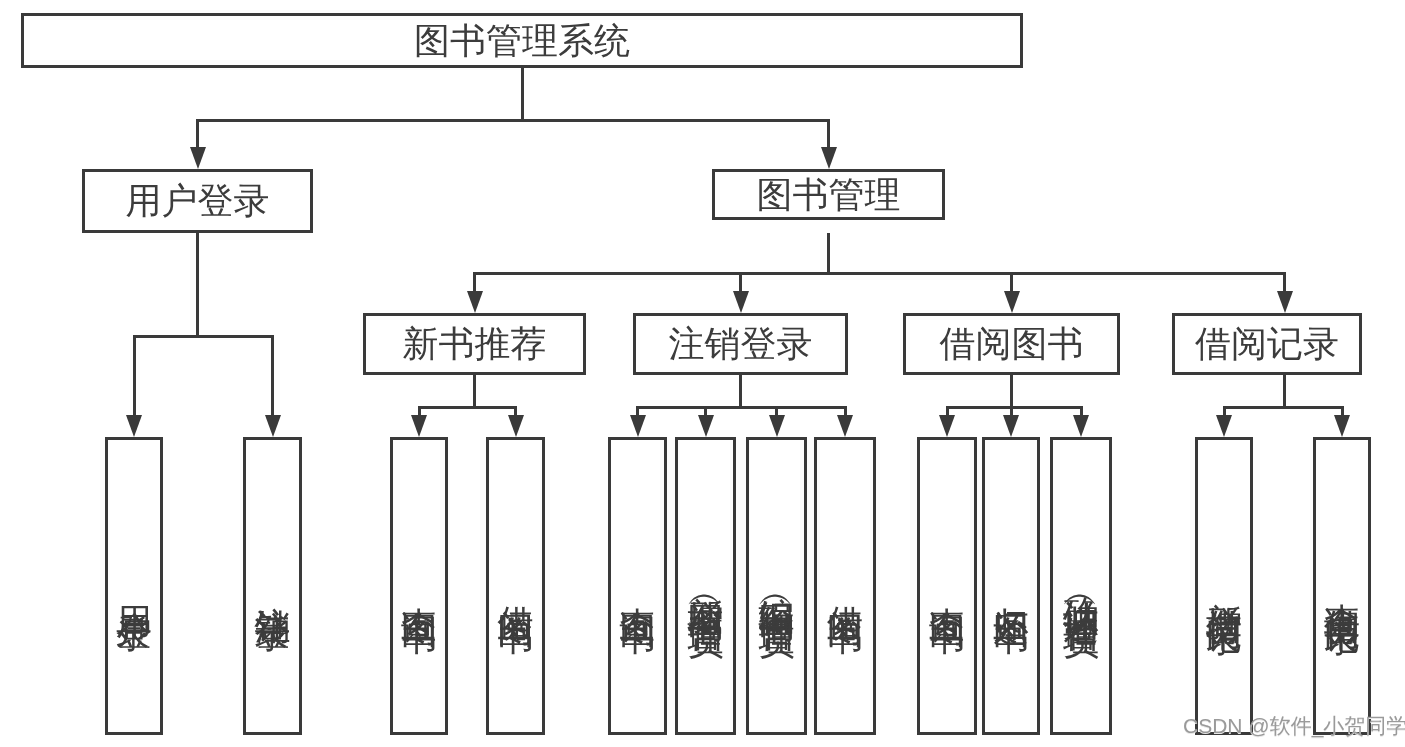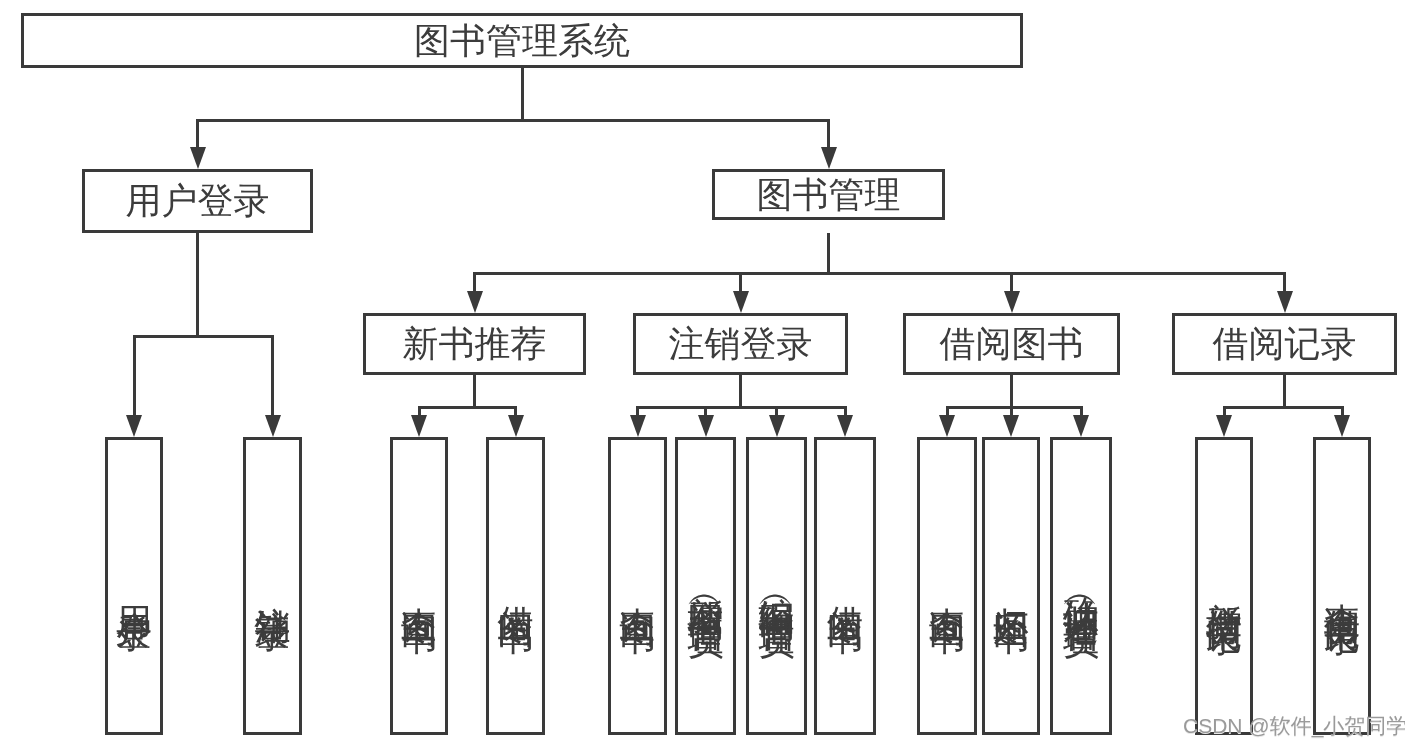--- a/index.html
+++ b/index.html
@@ -133,21 +133,21 @@
       </div>
       <div class="node" style="left: 363px; top: 313px; width: 223px; height: 62px;">
         <span class="node-label">新书推荐</span>
       </div>
       <div class="node" style="left: 633px; top: 313px; width: 215px; height: 62px;">
         <span class="node-label">注销登录</span>
       </div>
       <div class="node" style="left: 903px; top: 313px; width: 217px; height: 62px;">
         <span class="node-label">借阅图书</span>
       </div>
-      <div class="node" style="left: 1172px; top: 313px; width: 225px; height: 62px;">
+      <div class="node" style="left: 1172px; top: 313px; width: 190px; height: 62px;">
         <span class="node-label">借阅记录</span>
       </div>
       <div class="node vertical" style="left: 105px; top: 437px; width: 58px; height: 298px;">
         <span class="node-label">用户登录</span>
       </div>
       <div class="node vertical" style="left: 243px; top: 437px; width: 59px; height: 298px;">
         <span class="node-label">注销登录</span>
       </div>
       <div class="node vertical" style="left: 390px; top: 437px; width: 58px; height: 298px;">
         <span class="node-label">查询图书</span>

